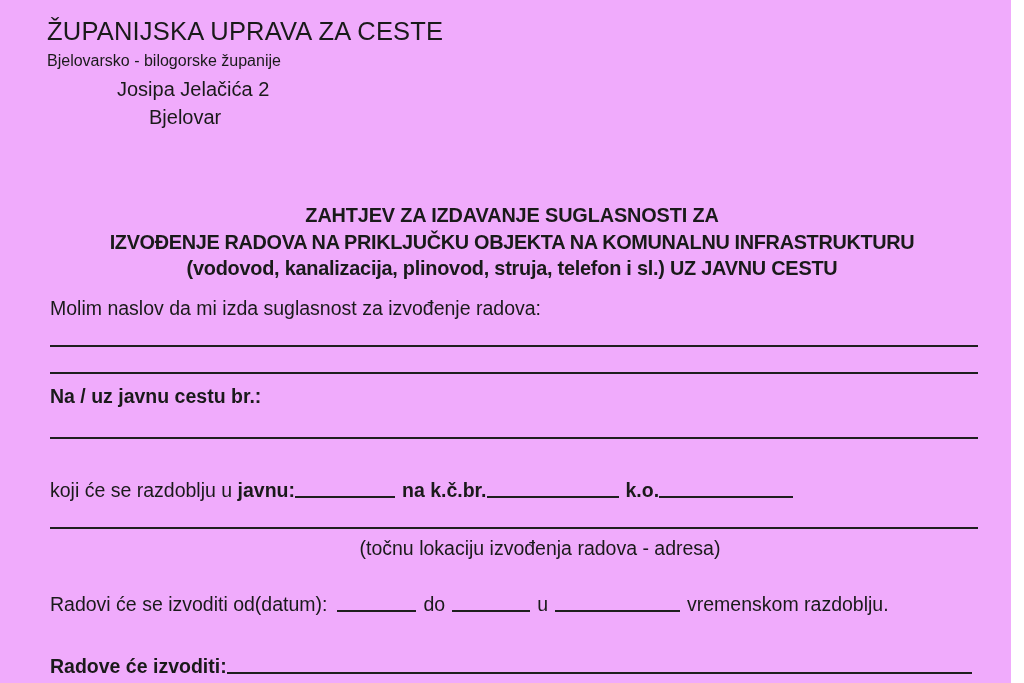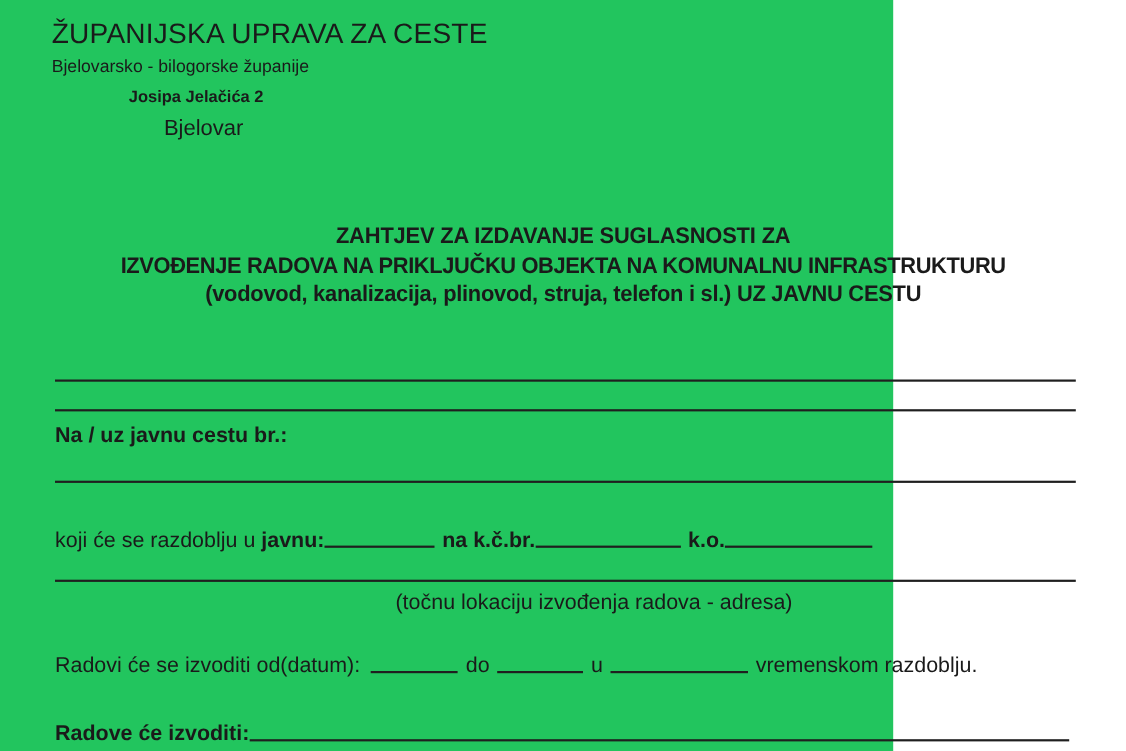--- a/index.html
+++ b/index.html
@@ -10,23 +10,23 @@
   body {
     width: 1024px;
     height: 683px;
     overflow: hidden;
     font-family: "Liberation Sans", sans-serif;
     color: #1a1a1a;
     -webkit-font-smoothing: antialiased;
   }
   .page {
     position: relative;
-    width: 812px;
+    width: 1011px;
     height: 683px;
-    background: #22c55e;
+    background: #f0abfc;
   }
 
   
   .org-header {
     position: absolute;
     left: 47px;
     top: 16px;
     width: 930px;
   }
   .org-name {
@@ -36,23 +36,23 @@
     letter-spacing: 0.2px;
     white-space: nowrap;
   }
   .org-county {
     font-size: 16px;
     line-height: 28px;
     font-weight: 400;
     white-space: nowrap;
   }
   .org-street {
-    font-size: 15px;
+    font-size: 20px;
     line-height: 28px;
-    font-weight: 700;
+    font-weight: 400;
     padding-left: 70px;
     white-space: nowrap;
   }
   .org-city {
     font-size: 20px;
     line-height: 28px;
     font-weight: 400;
     padding-left: 102px;
     white-space: nowrap;
   }
@@ -147,20 +147,21 @@
     <div class="org-street">Josipa Jelačića 2</div>
     <div class="org-city">Bjelovar</div>
   </div>
 
   <div class="doc-title">
     <div class="tline l1">ZAHTJEV ZA IZDAVANJE SUGLASNOSTI ZA</div>
     <div class="tline l2">IZVOĐENJE RADOVA NA PRIKLJUČKU OBJEKTA NA KOMUNALNU INFRASTRUKTURU</div>
     <div class="tline l3">(vodovod, kanalizacija, plinovod, struja, telefon i sl.) UZ JAVNU CESTU</div>
   </div>
 
+  <div class="row body-text" style="top:296px;">Molim naslov da mi izda suglasnost za izvođenje radova:</div>
 
   <div class="rule" style="top:345px;"></div>
   <div class="rule" style="top:372px;"></div>
 
   <div class="row body-text b" style="top:384px;">Na / uz javnu cestu br.:</div>
 
   <div class="rule" style="top:437px;"></div>
 
   <div class="row body-text" style="top:478px;">
     <span>koji će se razdoblju u </span><span class="b">javnu:</span><span class="blank blank-mjesto"></span><span class="sp"></span><span class="b">na k.č.br.</span><span class="blank blank-kcbr"></span><span class="sp"></span><span class="b">k.o.</span><span class="blank blank-ko"></span>

